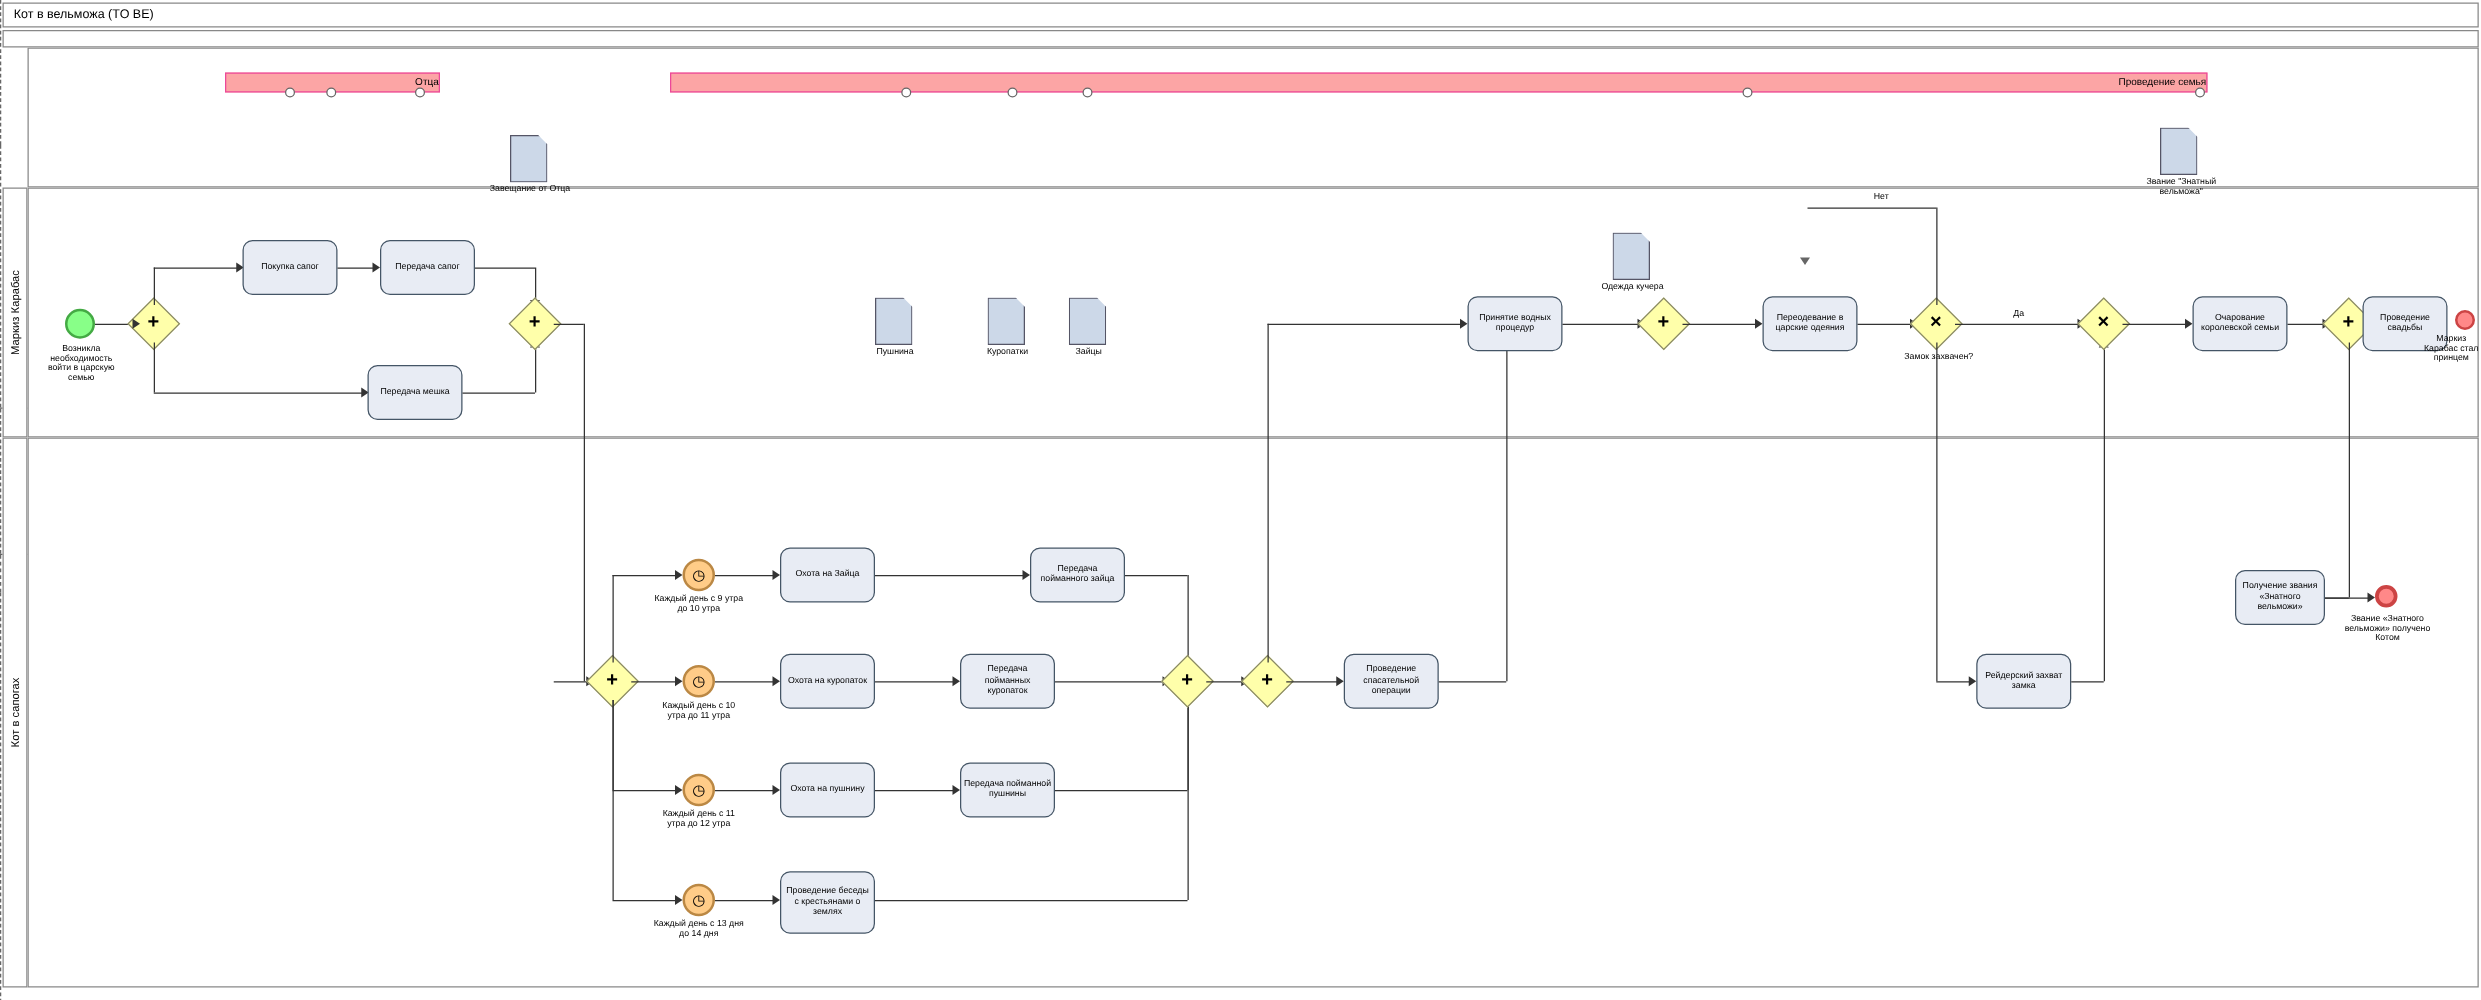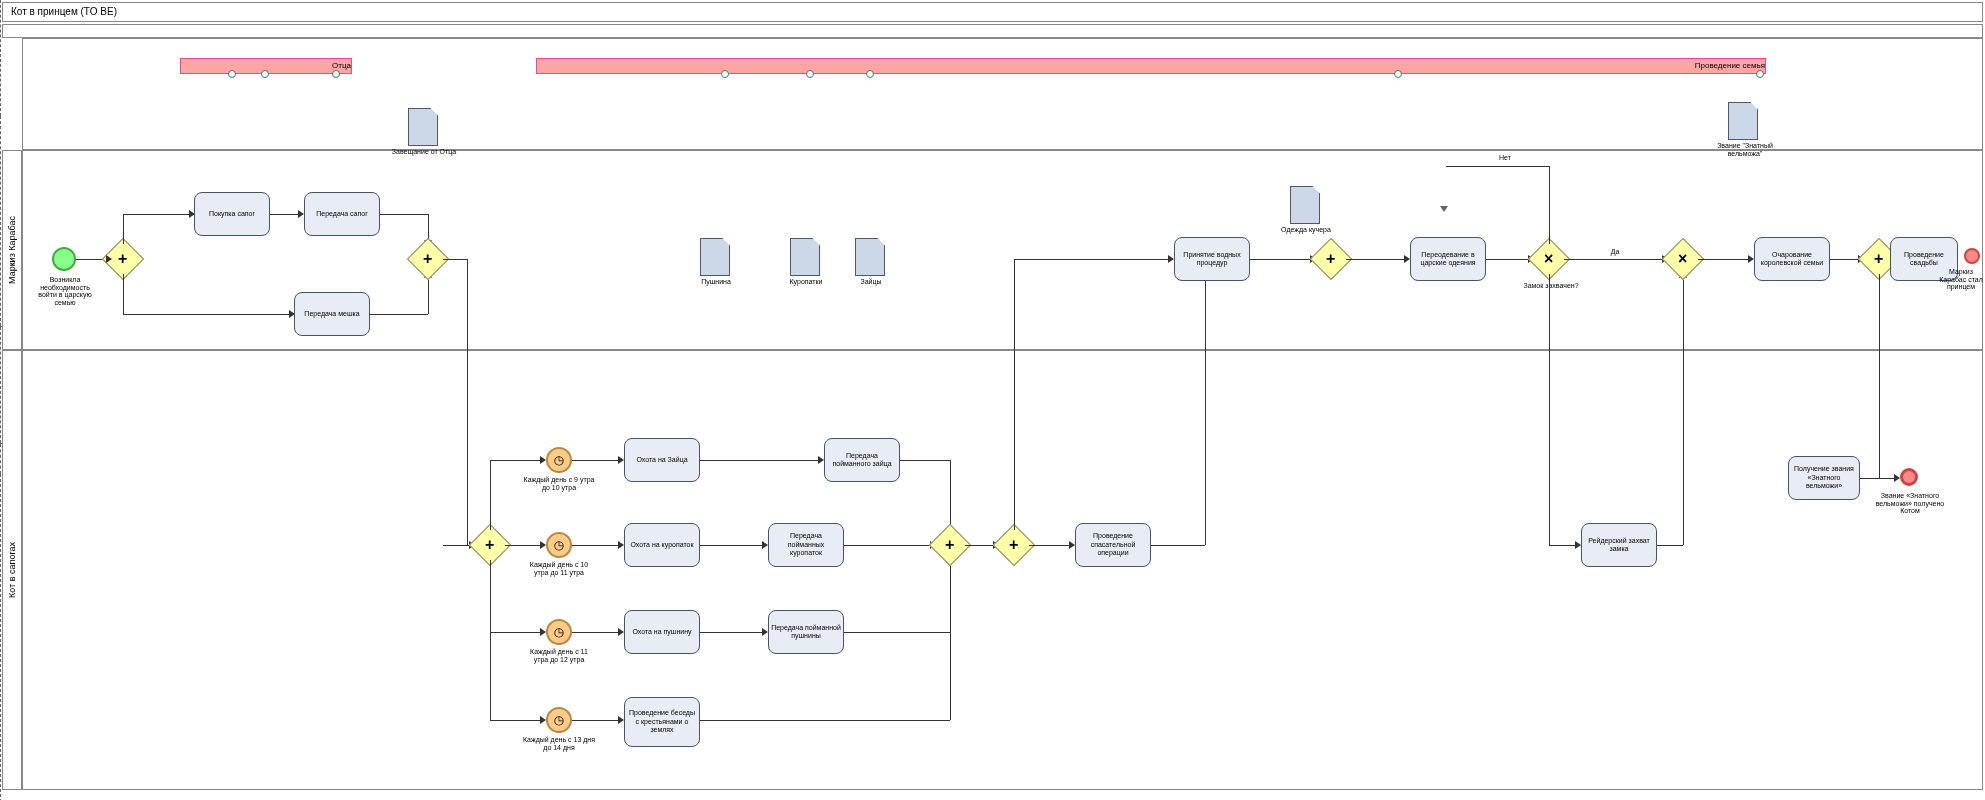--- a/index.html
+++ b/index.html
@@ -25,21 +25,21 @@
 .dvline{border-left:1px dashed #666;width:0}
 .arrow-r{position:absolute;width:0;height:0;border-left:6px solid #333;border-top:4px solid transparent;border-bottom:4px solid transparent}
 .arrow-d{position:absolute;width:0;height:0;border-top:6px solid #333;border-left:4px solid transparent;border-right:4px solid transparent}
 .arrow-u{position:absolute;width:0;height:0;border-bottom:6px solid #333;border-left:4px solid transparent;border-right:4px solid transparent}
 .oarrow-d{position:absolute;width:0;height:0;border-top:6px solid #666;border-left:4px solid transparent;border-right:4px solid transparent}
 .msg-dot{position:absolute;width:8px;height:8px;border:1px solid #666;border-radius:50%;background:#fff}
 </style>
 </head>
 <body>
 
-<div class="pool-header">Кот в принцем (TO BE)</div>
+<div class="pool-header">Кот в вельможа (TO BE)</div>
 <div class="pool-strip"></div>
 
 <div class="lane" style="top:38px;height:112px"></div>
 <div class="lane-label" style="top:150px;height:200px">
     <span>Маркиз Карабас</span>
   </div>
 <div class="lane" style="top:150px;height:200px"></div>
 <div class="lane-label" style="top:350px;height:440px">
     <span>Кот в сапогах</span>
   </div>

